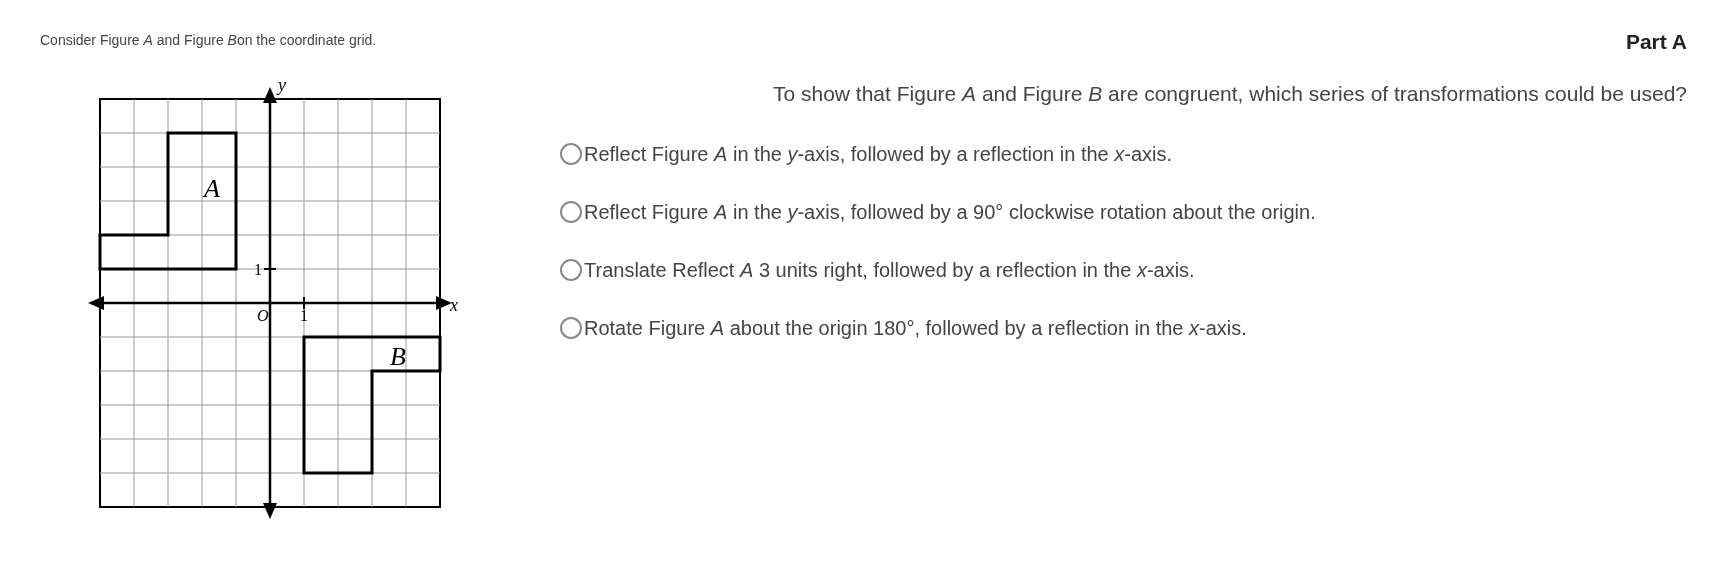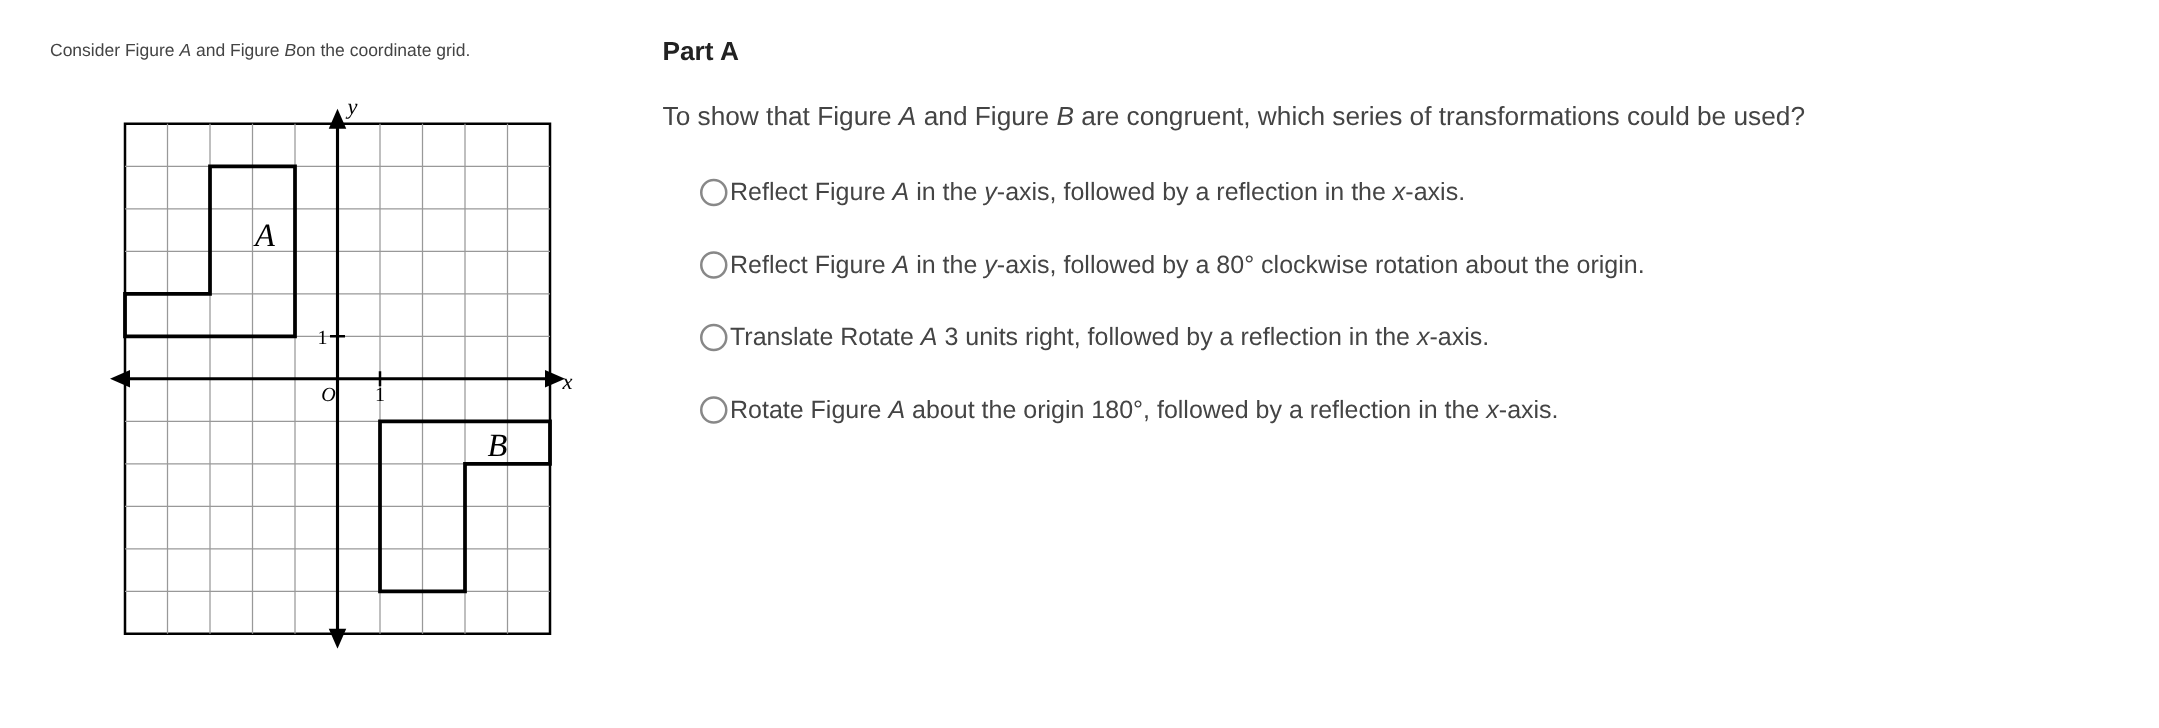--- a/index.html
+++ b/index.html
@@ -15,20 +15,21 @@
       padding: 30px 40px;
       display: flex;
       gap: 50px;
     }
     .left-col {
       width: 440px;
       flex-shrink: 0;
     }
     .right-col {
       flex: 1;
+      text-align: right;
     }
     .intro {
       font-size: 14px;
       color: #444;
       line-height: 1.5;
       margin-bottom: 18px;
     }
     em.fig {
       font-style: italic;
     }
@@ -149,27 +150,27 @@
   <div class="options">
     <div class="option">
       <div class="radio"></div>
       <div class="option-label">
         <span>Reflect Figure </span><span class="ital">A</span><span> in the </span><span class="ital">y</span><span>-axis, followed by a reflection in the </span><span class="ital">x</span><span>-axis.</span>
       </div>
     </div>
     <div class="option">
       <div class="radio"></div>
       <div class="option-label">
-        <span>Reflect Figure </span><span class="ital">A</span><span> in the </span><span class="ital">y</span><span>-axis, followed by a 80° clockwise rotation about the origin.</span>
+        <span>Reflect Figure </span><span class="ital">A</span><span> in the </span><span class="ital">y</span><span>-axis, followed by a 90° clockwise rotation about the origin.</span>
       </div>
     </div>
     <div class="option">
       <div class="radio"></div>
       <div class="option-label">
-        <span>Translate Rotate </span><span class="ital">A</span><span> 3 units right, followed by a reflection in the </span><span class="ital">x</span><span>-axis.</span>
+        <span>Translate Reflect </span><span class="ital">A</span><span> 3 units right, followed by a reflection in the </span><span class="ital">x</span><span>-axis.</span>
       </div>
     </div>
     <div class="option">
       <div class="radio"></div>
       <div class="option-label">
         <span>Rotate Figure </span><span class="ital">A</span><span> about the origin 180°, followed by a reflection in the </span><span class="ital">x</span><span>-axis.</span>
       </div>
     </div>
   </div>
 </div>

